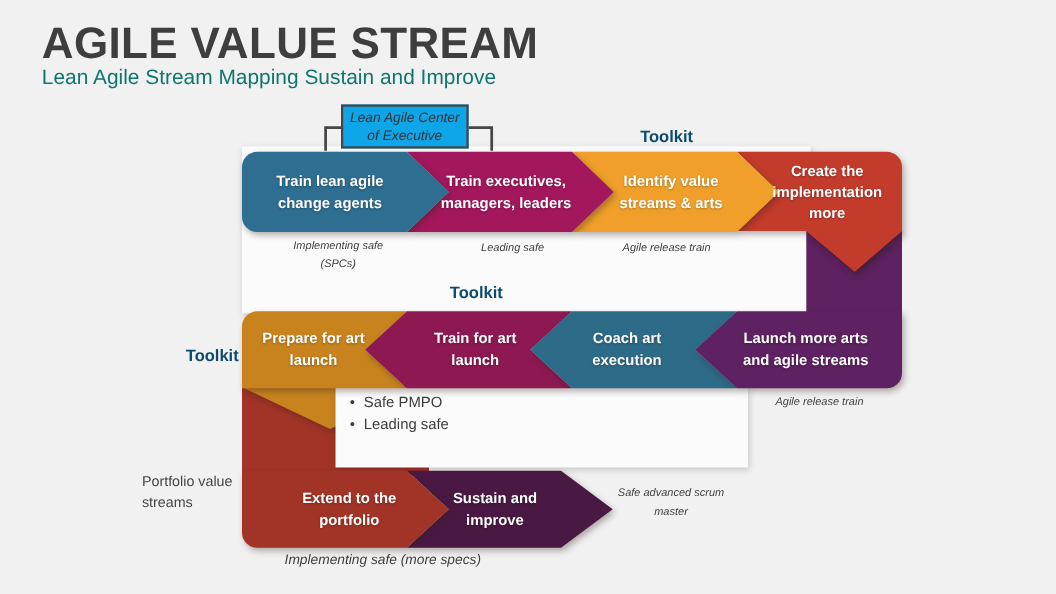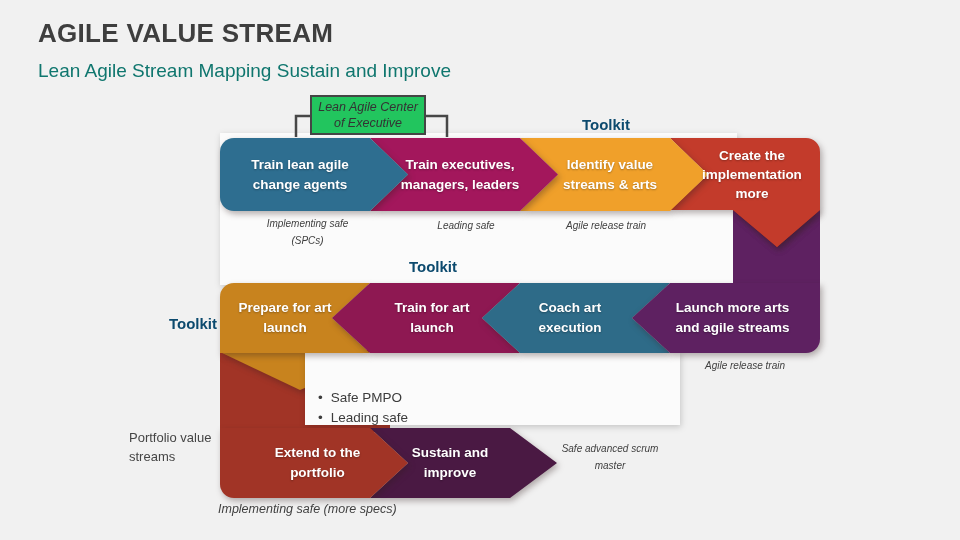--- a/index.html
+++ b/index.html
@@ -4,21 +4,21 @@
 <style>
   html,body{margin:0;padding:0;}
   body{
     width:960px;height:540px;position:relative;overflow:hidden;
     background:#F1F1F1;
     font-family:"Liberation Sans","DejaVu Sans",sans-serif;
     -webkit-font-smoothing:antialiased;
   }
   .abs{position:absolute;}
   #title{
-    left:38px;top:18px;font-size:26px;font-weight:700;color:#3E3E3E;letter-spacing:.3px;
+    left:38px;top:18px;font-size:40px;font-weight:700;color:#3E3E3E;letter-spacing:.3px;
   }
   #subtitle{
     left:38px;top:60px;font-size:19px;font-weight:400;color:#0f766e;
   }
   svg{position:absolute;left:0;top:0;}
   .sh{filter:drop-shadow(2px 3px 3px rgba(50,30,30,.35));}
   .panel-sh{filter:drop-shadow(1px 2px 3px rgba(0,0,0,.18));}
   .lbl{
     position:absolute;display:flex;align-items:center;justify-content:center;
     text-align:center;color:#FFFFFF;font-weight:700;font-size:13.5px;line-height:20px;
@@ -26,34 +26,34 @@
   }
   .cap{
     position:absolute;font-style:italic;font-size:10px;color:#3F3F3F;
     text-align:center;line-height:17px;
   }
   .tk{
     position:absolute;font-weight:700;font-size:15px;color:#0c4a6e;text-align:center;
   }
   #callout{
     position:absolute;left:310px;top:95px;width:112px;height:36px;
-    border:2px solid #454545;background:#22c55e;
+    border:2px solid #454545;background:#0ea5e9;
     display:flex;align-items:center;justify-content:center;text-align:center;
     font-style:italic;font-size:12.5px;line-height:16px;color:#333333;
   }
   #portfolio-label{
     position:absolute;left:129px;top:429px;width:85px;text-align:left;
     font-size:13px;line-height:18.5px;color:#454545;
   }
   #bullet-list{
-    position:absolute;left:318px;top:356px;font-size:13.5px;line-height:19.5px;color:#3C3C3C;margin-top:32px;
+    position:absolute;left:318px;top:356px;font-size:13.5px;line-height:19.5px;color:#3C3C3C;
   }
   .bullet::before{content:"•";margin-right:8px;color:#3C3C3C;}
   #caption-bottom{
-    position:absolute;left:218px;top:502px;width:260px;text-align:left;
+    position:absolute;left:218px;top:502px;width:260px;text-align:center;
     font-style:italic;font-size:12.5px;color:#3F3F3F;white-space:nowrap;
   }
   #toolkit-left{left:139px;top:315px;width:78px;text-align:right;}
   #toolkit-top{left:556px;top:116px;width:100px;}
   #toolkit-mid{left:383px;top:258px;width:100px;}
 </style>
 </head>
 <body>
 
 <div class="abs" id="title">AGILE VALUE STREAM</div>

